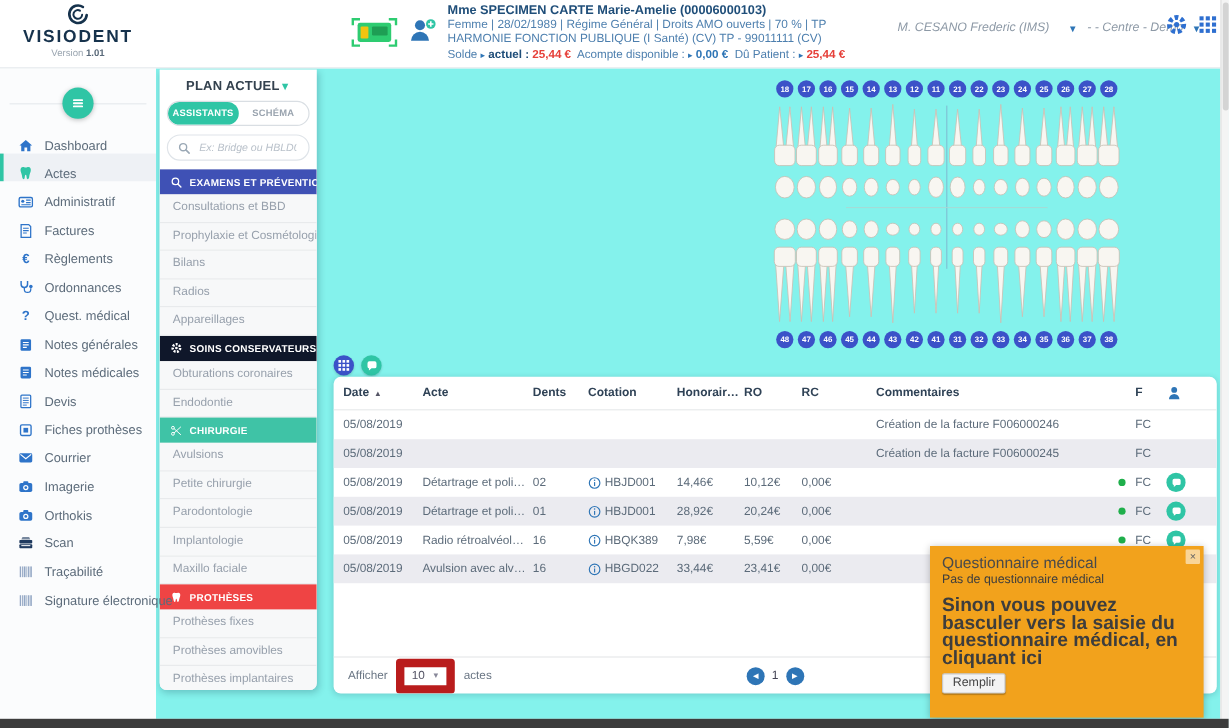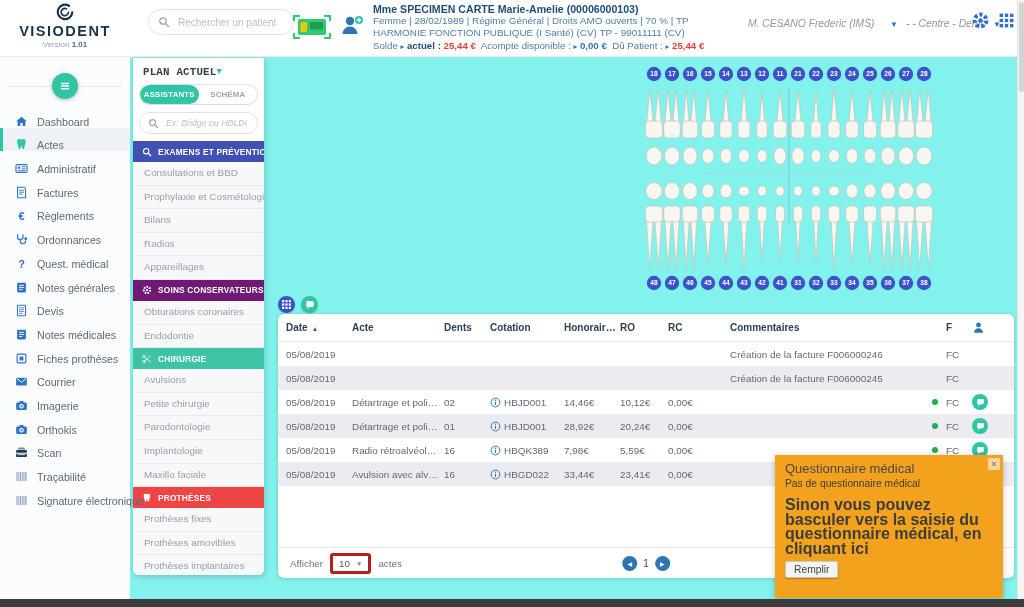--- a/index.html
+++ b/index.html
@@ -53,22 +53,22 @@
   .side-item.muted .ic{color:#93a7c4;}
   .side-item.dark .ic{color:#1f3a5f;}
 
   
   #main{position:absolute;left:130px;top:56px;width:887px;height:543px;background:#84f2ec;z-index:1;}
 
   
   #plan-panel{position:absolute;left:3px;top:2px;width:131px;height:517px;background:#fff;
               border-radius:0 0 6px 6px;box-shadow:1px 2px 6px rgba(0,40,60,.22);
               display:flex;flex-direction:column;overflow:hidden;z-index:3;}
-  #plan-title-row{display:flex;align-items:center;justify-content:flex-start;
-                  padding:8px 10px 6px 10px;font-family:Liberation Mono, monospace;}
+  #plan-title-row{display:flex;align-items:center;justify-content:center;
+                  padding:8px 10px 6px 10px;}
   #plan-title{font-size:10.8px;font-weight:bold;color:#33414e;letter-spacing:.2px;}
   #plan-caret{color:#2fc5a5;font-size:9px;cursor:pointer;}
   #plan-tabs{display:flex;margin:0 6px;height:19px;border:1px solid #d9dee3;border-radius:11px;
              overflow:hidden;background:#fff;}
   .ptab{flex:1;display:flex;align-items:center;justify-content:center;font-size:7.8px;
         color:#9aa4af;cursor:pointer;font-weight:bold;letter-spacing:.2px;}
   .ptab.active{background:#2fc5a5;color:#fff;border-radius:10px;}
   #plan-search{display:flex;align-items:center;gap:5px;margin:7px 6px;height:20px;
                border:1px solid #dfe4e9;border-radius:11px;padding:0 8px;}
   #plan-search input{border:0;outline:0;flex:1;font-size:8.8px;font-style:italic;color:#667;
@@ -106,21 +106,21 @@
   .cell{white-space:nowrap;overflow:hidden;text-overflow:ellipsis;padding-right:4px;}
   .cot{display:flex;align-items:center;gap:3px;}
   .cot .ic{width:11px;height:11px;color:#2e75b6;flex:0 0 11px;}
   .dot{width:6px;height:6px;border-radius:50%;background:#1faf4b;}
   .chatc{width:16px;height:16px;border-radius:50%;background:#2fc5a5;display:flex;
          align-items:center;justify-content:center;color:#fff;cursor:pointer;}
   .chatc .ic{width:9px;height:9px;}
   #tspacer{flex:1;}
   #tfoot{height:30px;border-top:1px solid #e6e8ea;display:flex;align-items:center;gap:7px;
          padding:0 12px;font-size:9.8px;color:#6a7684;position:relative;}
-  #psize{display:inline-flex;align-items:center;gap:6px;border:3px solid #b91c1c;border-radius:3px;
+  #psize{display:inline-flex;align-items:center;gap:6px;border:7px solid #b91c1c;border-radius:3px;
          padding:2px 6px;color:#556;cursor:pointer;}
   #psize .selcaret{font-size:6.5px;color:#889;}
   #pager{position:absolute;left:50%;transform:translateX(-50%);display:flex;align-items:center;gap:6px;}
   .pagebtn{width:15px;height:15px;border-radius:50%;background:#2e75b6;color:#fff;display:flex;
            align-items:center;justify-content:center;font-size:6px;cursor:pointer;}
   #page-num{font-size:10px;color:#445;}
 
   
   #qpopup{position:absolute;left:775px;top:455px;width:228px;height:143px;background:#f2a21c;
           z-index:10;box-sizing:border-box;padding:6px 10px 6px 10px;color:#3d3d3d;
@@ -261,26 +261,20 @@
 <div id="header">
   <div id="logo">
     <svg class="ic" width="20" height="20" viewBox="0 0 22 22" style="margin:0 auto;">
       <path d="M15.5 4.2 A8 8 0 1 0 19 11.5" fill="none" stroke="#16324c" stroke-width="2.4" stroke-linecap="round"></path>
       <path d="M12.8 7.6 A4 4 0 1 0 14.8 11.3" fill="none" stroke="#16324c" stroke-width="1.8" stroke-linecap="round"></path>
     </svg>
     <div class="lname">VISIODENT</div>
     <div class="lver"><span>Version</span> <b>1.01</b></div>
   </div>
 
-  <div id="search-pill">
-    <svg class="ic" width="12" height="12" style="color:#9aa8b5;">
-        <use href="#i-search" xlink:href="#i-search"></use>
-      </svg>
-    <input type="text" placeholder="Rechercher un patient" style="">
-  </div>
 
   <svg id="vitale-ic" width="40" height="28" viewBox="0 0 40 28">
     <g stroke="#2ecc71" stroke-width="2" fill="none">
         <path d="M2 8 V3 h6"></path>
         <path d="M32 3 h6 v5"></path>
         <path d="M38 20 v5 h-6"></path>
         <path d="M8 25 H2 v-5"></path>
       </g>
     <rect x="6" y="6" width="28" height="16" rx="2" fill="#2ecc71"></rect>
     <rect x="8.5" y="9" width="6.5" height="10" rx="1" fill="#f1c40f"></rect>
@@ -375,29 +369,29 @@
         <span>Quest. médical</span>
       </div>
       <div class="side-item">
         <svg class="ic" width="13" height="13">
           <use href="#i-note" xlink:href="#i-note"></use>
         </svg>
         <span>Notes générales</span>
       </div>
       <div class="side-item">
         <svg class="ic" width="13" height="13">
+          <use href="#i-note" xlink:href="#i-note"></use>
+        </svg>
+        <span>Notes médicales</span>
+      </div>
+      <div class="side-item">
+        <svg class="ic" width="13" height="13">
           <use href="#i-doc" xlink:href="#i-doc"></use>
         </svg>
         <span>Devis</span>
-      </div>
-      <div class="side-item">
-        <svg class="ic" width="13" height="13">
-          <use href="#i-note" xlink:href="#i-note"></use>
-        </svg>
-        <span>Notes médicales</span>
       </div>
       <div class="side-item">
         <svg class="ic" width="13" height="13">
           <use href="#i-square" xlink:href="#i-square"></use>
         </svg>
         <span>Fiches prothèses</span>
       </div>
       <div class="side-item">
         <svg class="ic" width="13" height="13">
           <use href="#i-mail" xlink:href="#i-mail"></use>
@@ -459,21 +453,21 @@
           <svg class="ic" width="10" height="10">
             <use href="#i-search" xlink:href="#i-search"></use>
           </svg>
           <span>EXAMENS ET PRÉVENTION</span>
         </div>
         <div class="sec-item">Consultations et BBD</div>
         <div class="sec-item">Prophylaxie et Cosmétologie</div>
         <div class="sec-item">Bilans</div>
         <div class="sec-item">Radios</div>
         <div class="sec-item">Appareillages</div>
-        <div class="sec-head" style="background: #701a75;">
+        <div class="sec-head" style="background: #0f172a;">
           <svg class="ic" width="10" height="10">
             <use href="#i-gear" xlink:href="#i-gear"></use>
           </svg>
           <span>SOINS CONSERVATEURS</span>
         </div>
         <div class="sec-item">Obturations coronaires</div>
         <div class="sec-item">Endodontie</div>
         <div class="sec-head" style="background: rgb(63, 195, 166);">
           <svg class="ic" width="10" height="10">
             <use href="#i-scissors" xlink:href="#i-scissors"></use>

